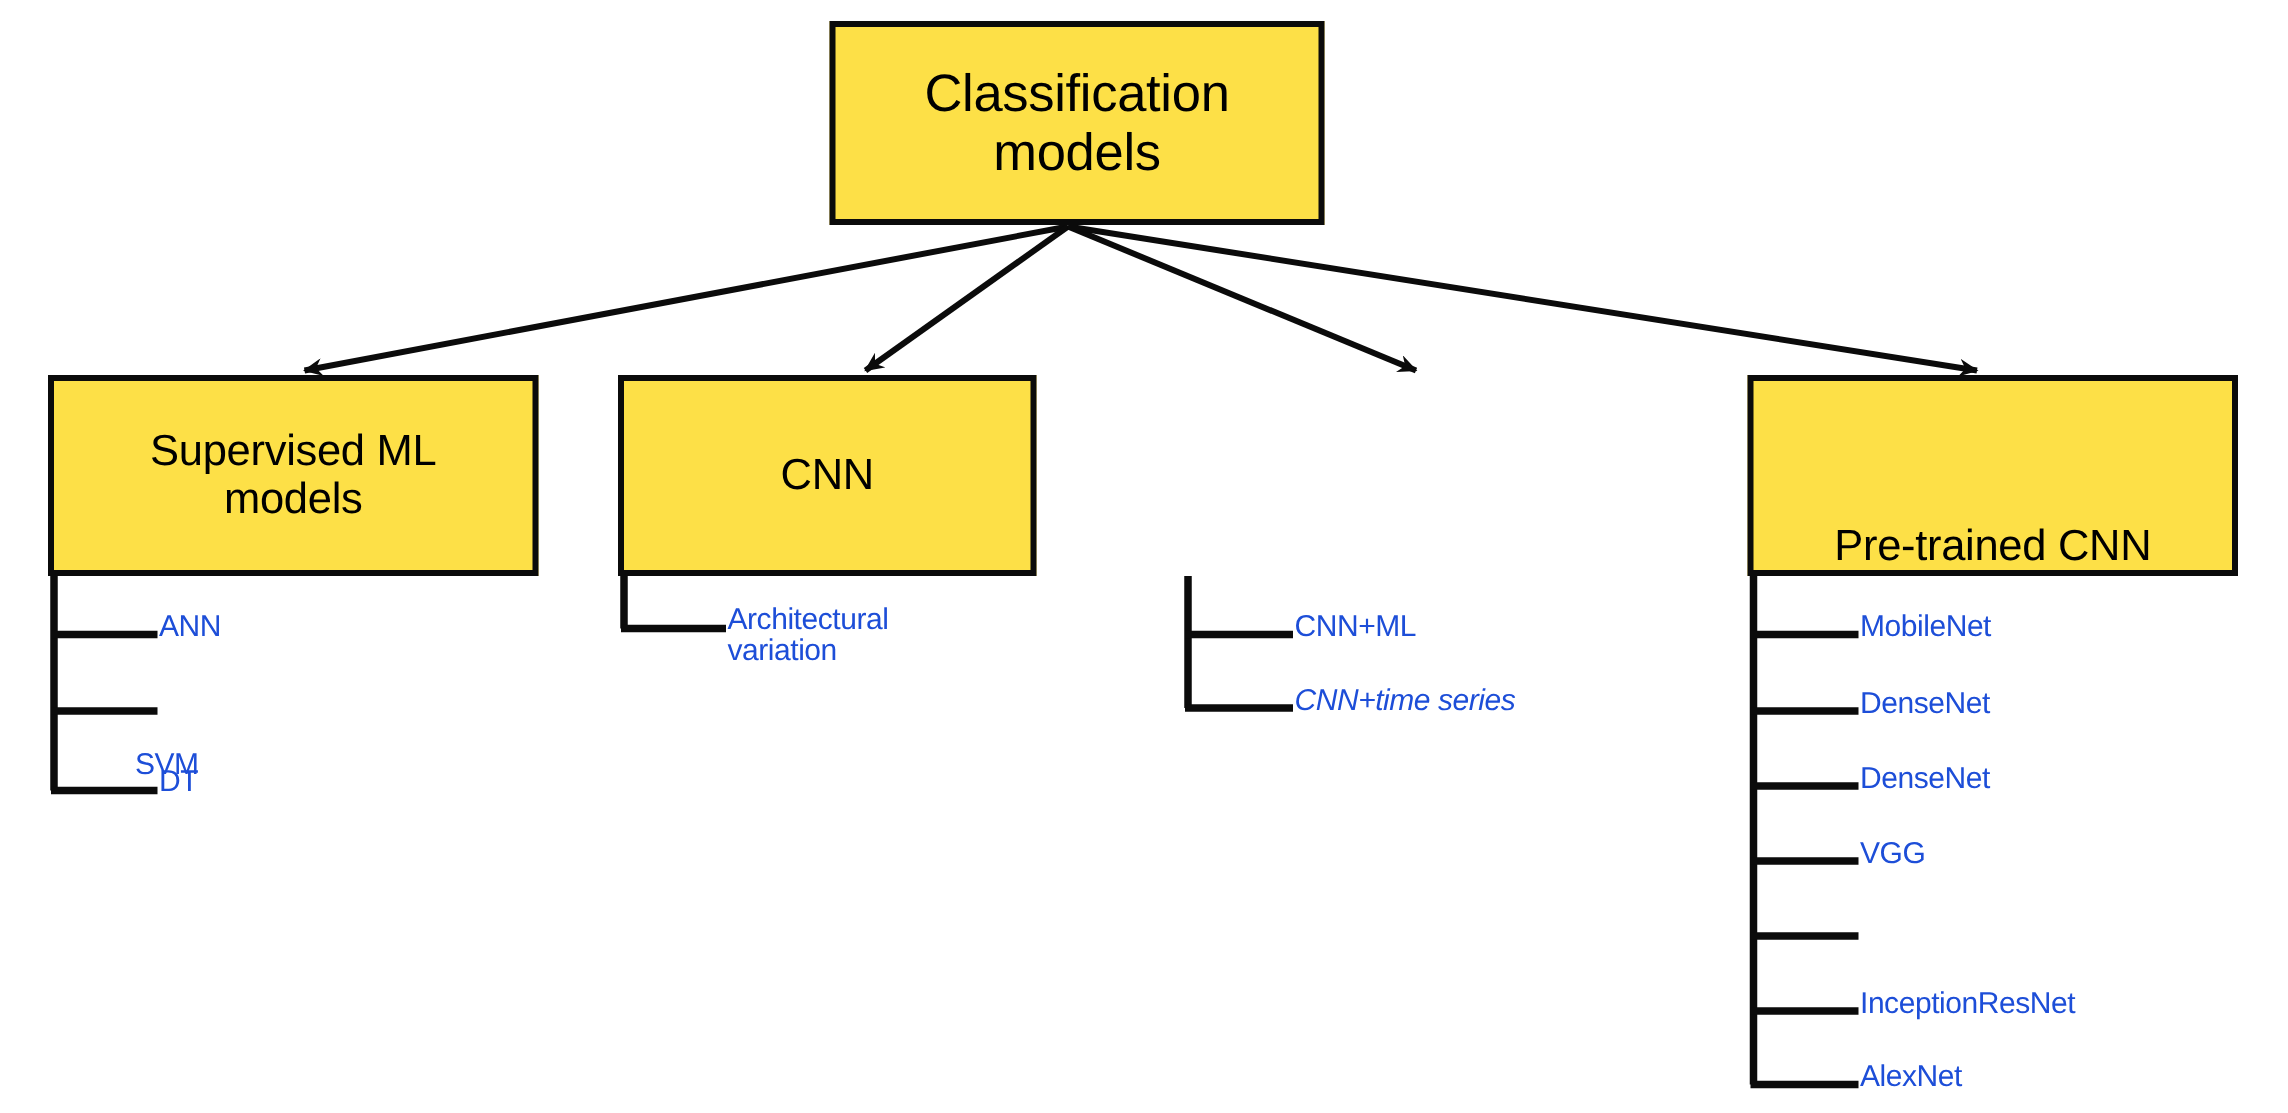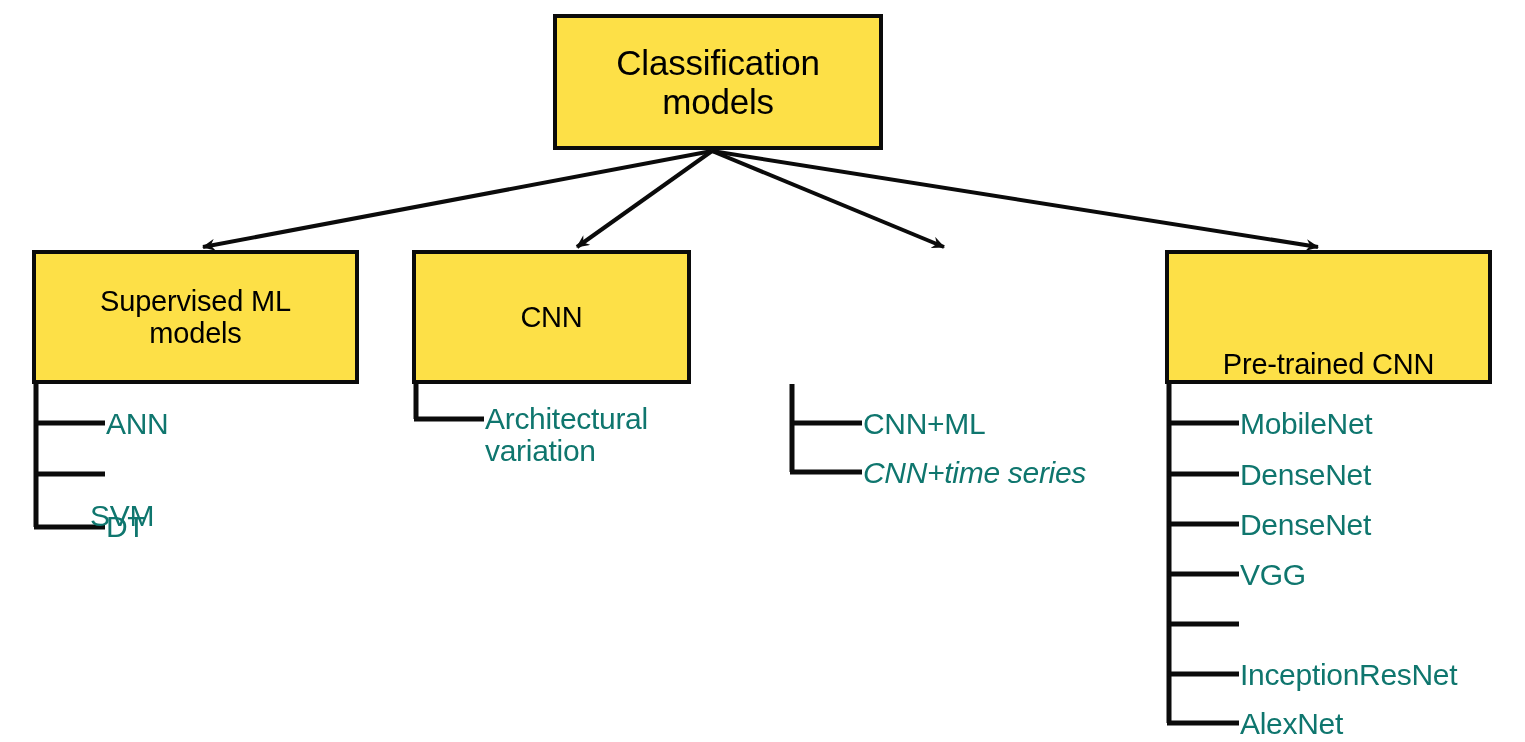--- a/index.html
+++ b/index.html
@@ -56,25 +56,25 @@
     height: 134px;
     font-size: 29px;
   }
   .branch-box-0 { left: 32px;   width: 327px; }
   .branch-box-1 { left: 412px;  width: 279px; }
   .branch-box-2 { left: 788px;  width: 328px; }
   .branch-box-3 { left: 1165px; width: 327px; align-items: flex-end; }
 
   .leaf-label {
     position: absolute;
-    font-size: 30px;
+    font-size: 20px;
     line-height: 1.07;
     letter-spacing: -0.3px;
     white-space: pre-line;
-    color: #0f766e;
+    color: #1d4ed8;
   }
 </style>
 </head>
 <body>
 
 <div id="diagram-root">
 
   <svg id="edges-layer" viewBox="0 0 1525 742" width="1525" height="742" xmlns="http://www.w3.org/2000/svg">
     <defs>
       <marker id="arrowhead" markerWidth="14" markerHeight="12" refX="12" refY="6" orient="auto" markerUnits="userSpaceOnUse">

